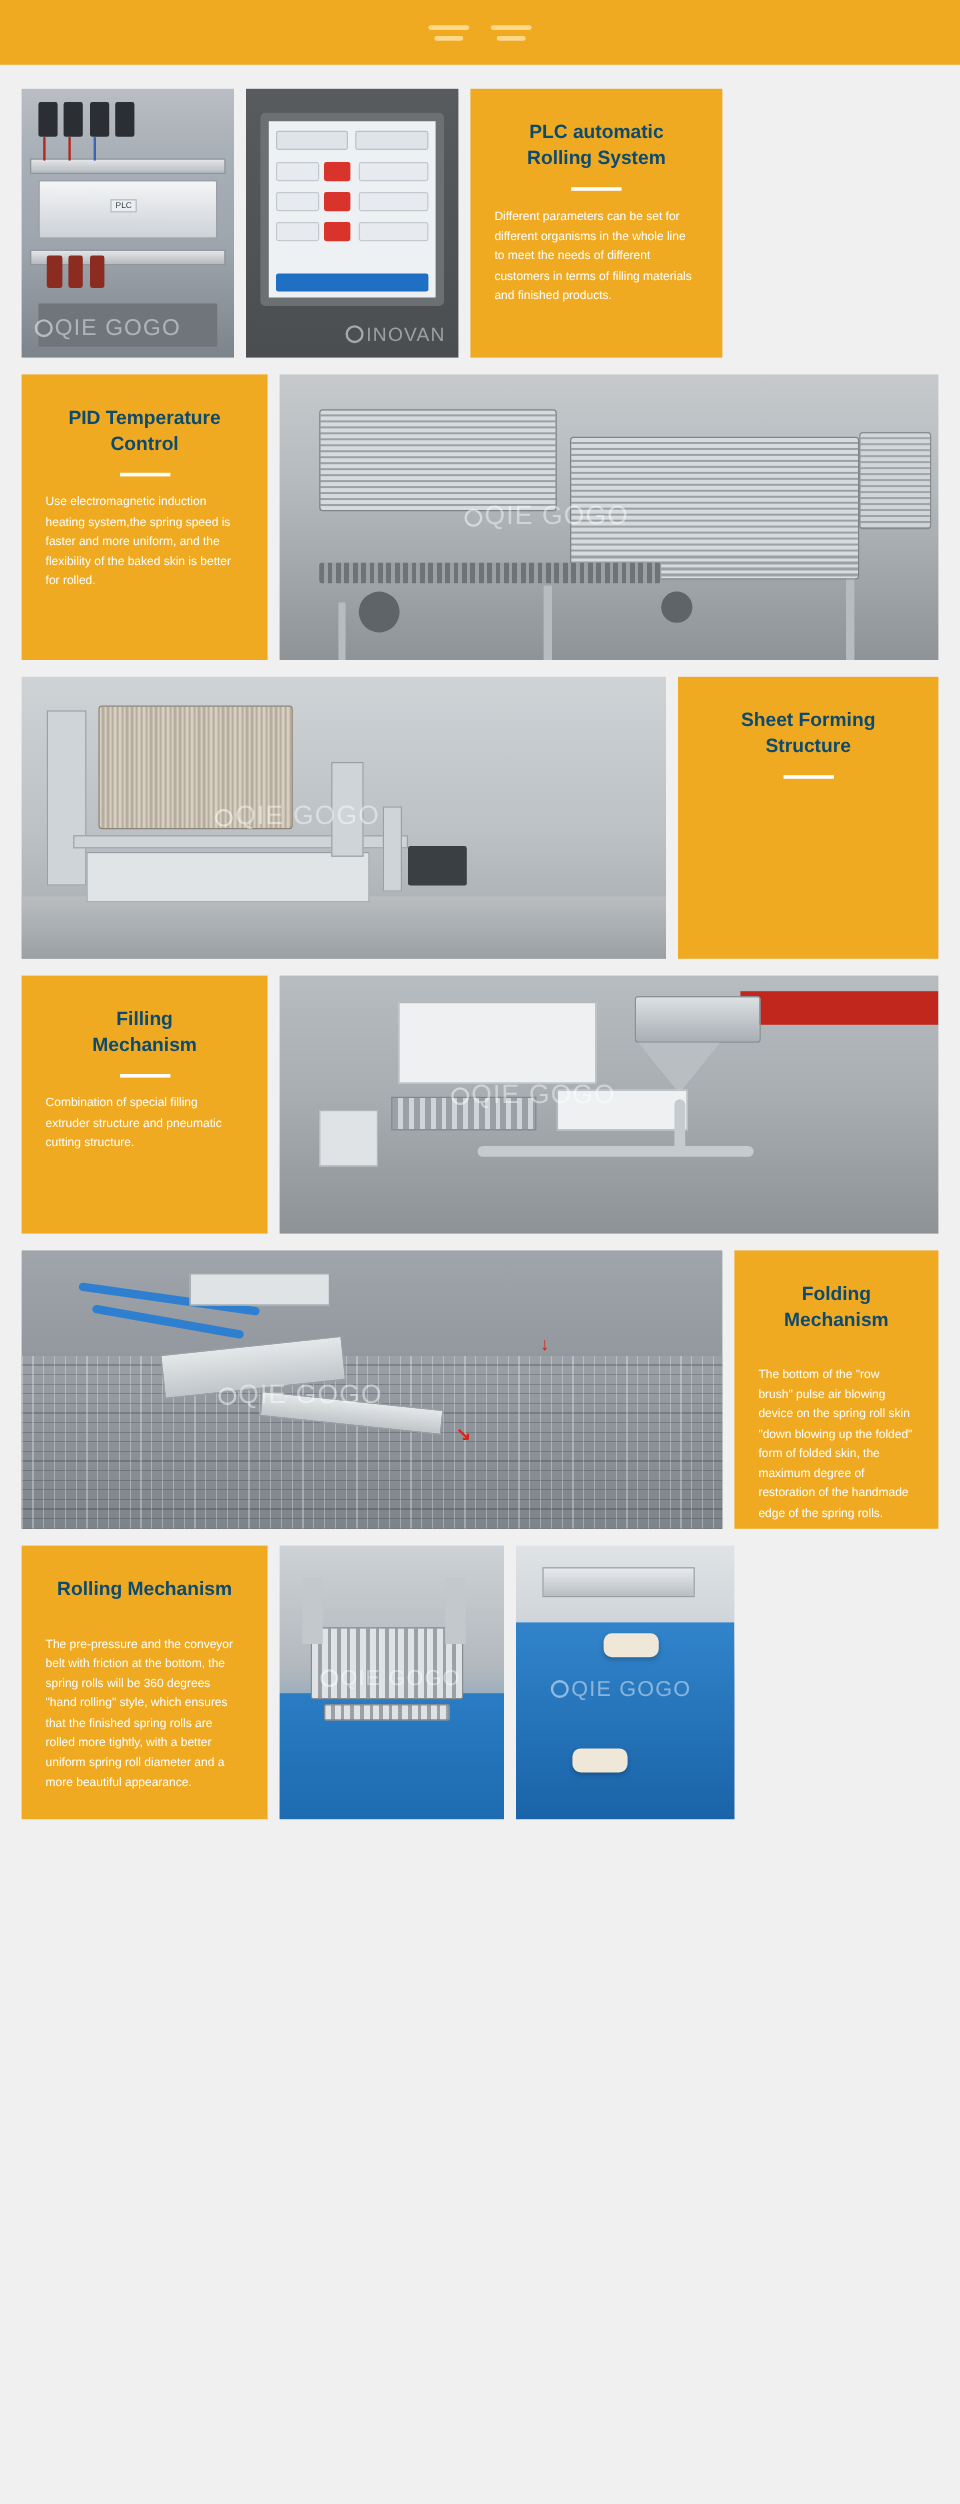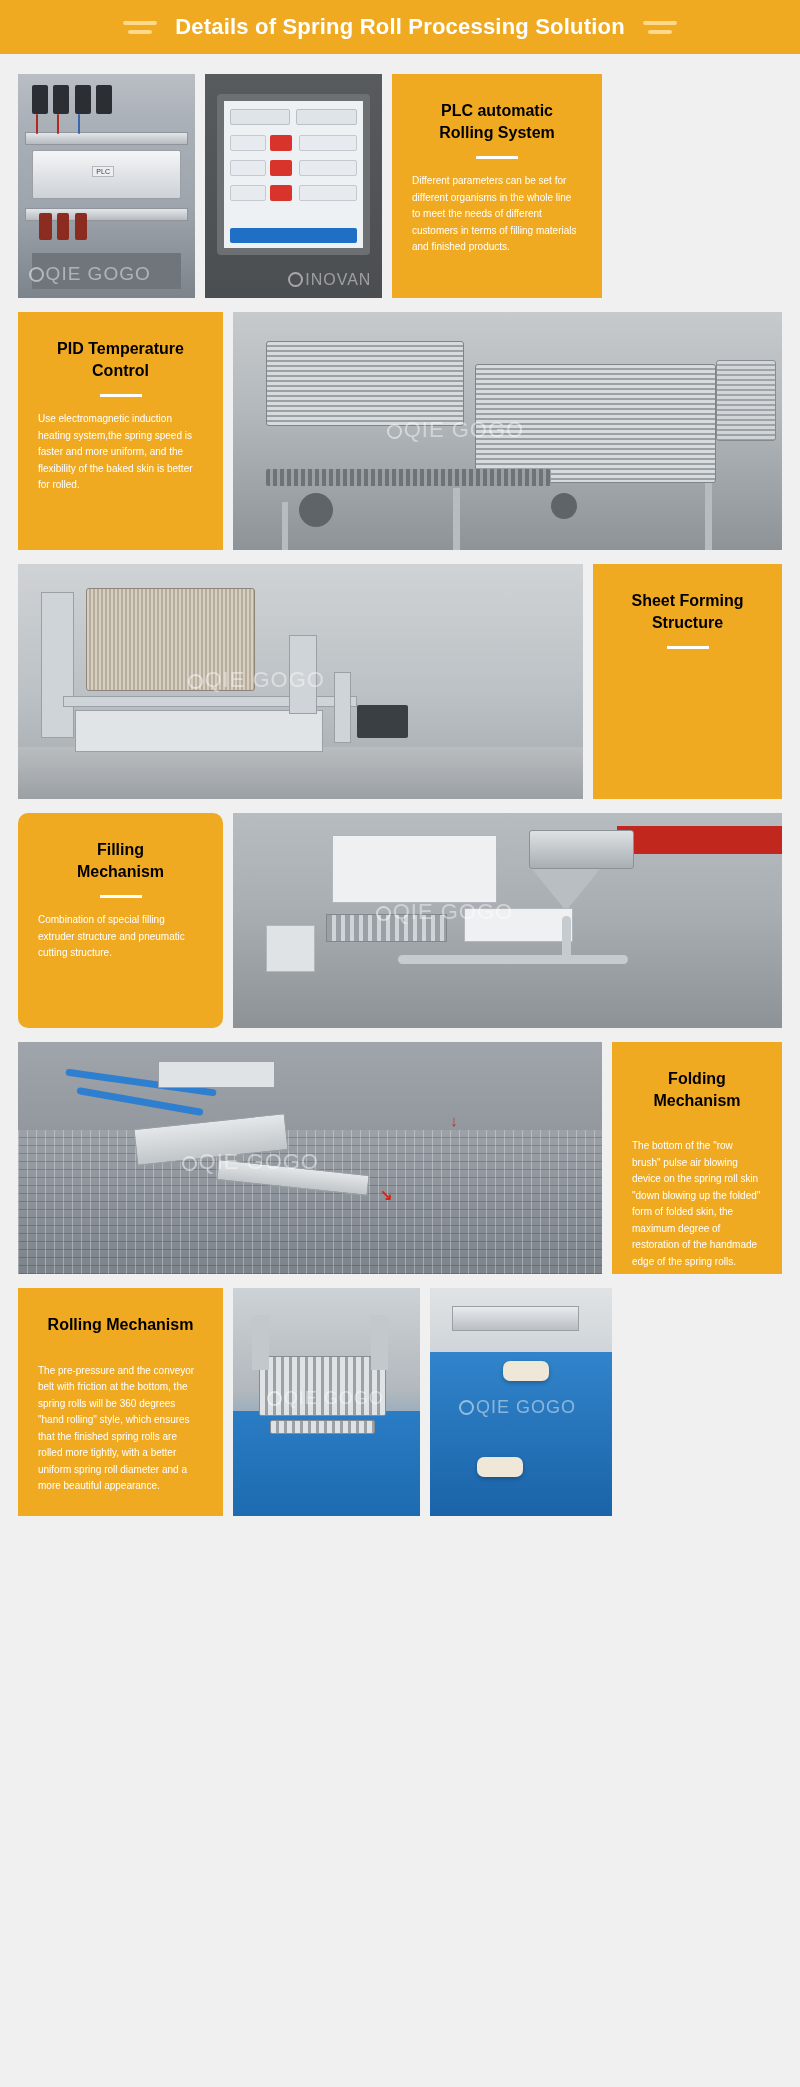--- a/index.html
+++ b/index.html
@@ -67,21 +67,21 @@
     padding: 22px 20px;
     display: flex;
     flex-direction: column;
     align-items: center;
   }
   .card-title {
     font-size: 16px;
     font-weight: bold;
     line-height: 1.35;
     text-align: center;
-    color: #000000;
+    color: #0c4a6e;
     margin: 4px 0 0 0;
   }
   .card-rule {
     width: 42px;
     height: 3px;
     background: #ffffff;
     margin: 13px 0 14px 0;
   }
   .card-body {
     font-size: 10px;
@@ -274,21 +274,20 @@
 </head>
 <body>
 
 <div class="page">
 
   <div class="header">
     <div class="header-deco">
       <span></span>
         <span></span>
     </div>
-    <div class="header-title">Details of Spring Roll Processing Solution</div>
     <div class="header-deco">
       <span></span>
         <span></span>
     </div>
   </div>
 
   <div class="content">
 
     <div class="row" style="height:224px;">
 
@@ -371,31 +370,31 @@
         <div class="frame" style="left:4%;  top:12%; width:6%;  height:62%;"></div>
         <div class="drum" style="left:12%; top:10%; width:30%; height:44%;"></div>
         <div class="frame" style="left:8%;  top:56%; width:52%; height:5%;"></div>
         <div class="frame" style="left:10%; top:62%; width:44%; height:18%; background:#e0e4e7;"></div>
         <div class="motor" style="left:60%; top:60%; width:9%;  height:14%;"></div>
         <div class="frame" style="left:48%; top:30%; width:5%;  height:34%;"></div>
         <div class="frame" style="left:56%; top:46%; width:3%;  height:30%;"></div>
         <div class="wm" style="left:30%; top:44%; font-size:22px;"><span class="ring"></span><span>QIE GOGO</span></div>
       </div>
 
-      <div class="card" style="width:189px;">
+      <div class="card" style="width:217px;">
         <div class="card-title">
           <span>Sheet Forming</span><br>
           <span>Structure</span>
         </div>
         <div class="card-rule"></div>
       </div>
     </div>
 
     <div class="row" style="height:215px;">
-      <div class="card" style="width:205px;border-radius:10px;">
+      <div class="card" style="width:205px;">
         <div class="card-title">
           <span>Filling</span><br>
           <span>Mechanism</span>
         </div>
         <div class="card-rule"></div>
         <div class="card-body">Combination of special filling extruder structure and pneumatic cutting structure.</div>
       </div>
 
       <div class="photo ph-fill" style="flex:1;">
         <div class="redsign" style="left:70%; top:6%; width:30%; height:13%;"></div>

